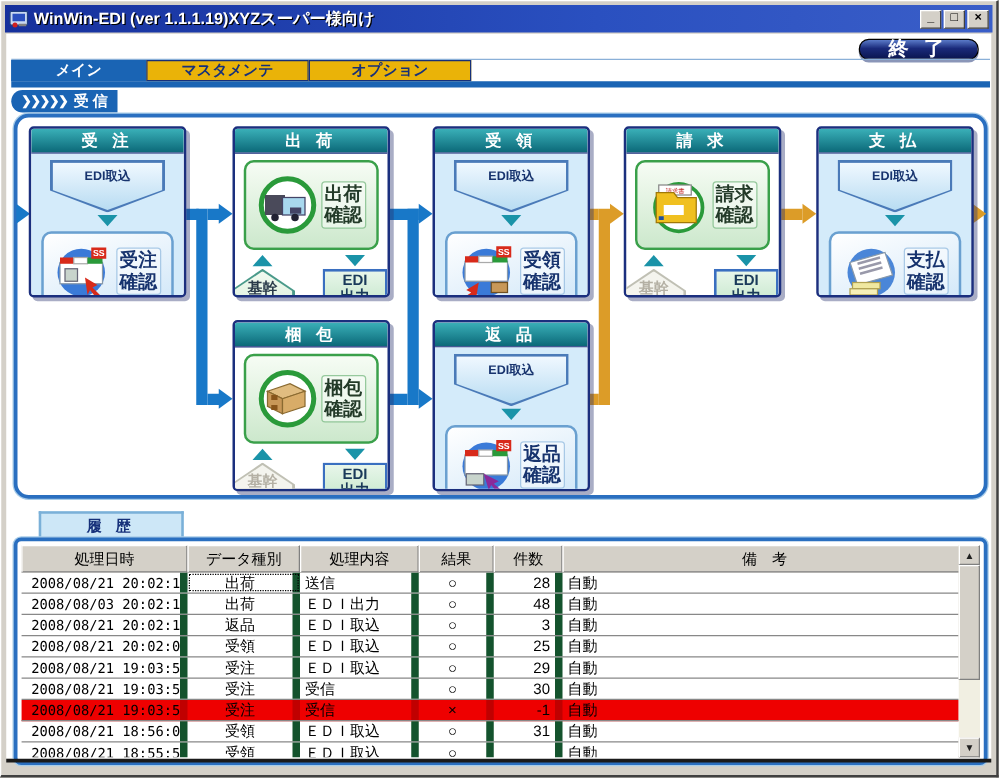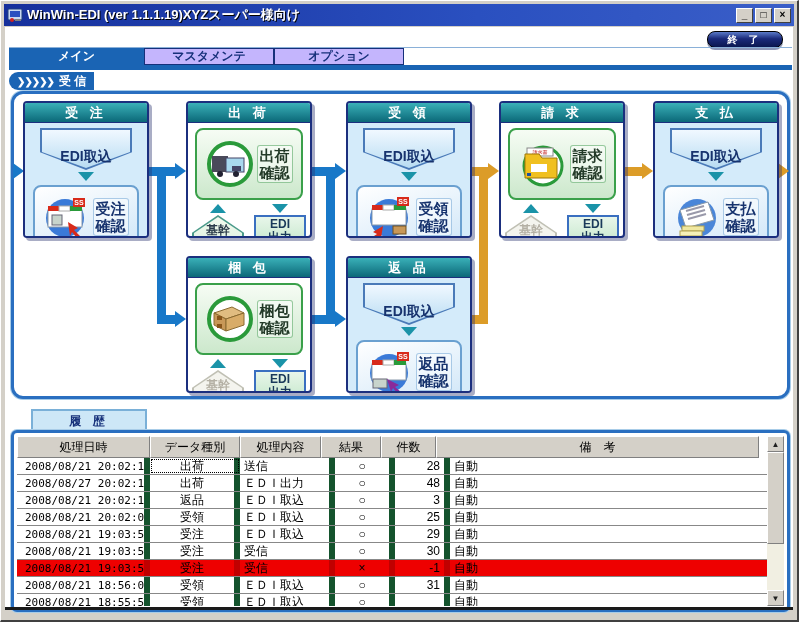--- a/index.html
+++ b/index.html
@@ -10,28 +10,28 @@
   .titlebar{position:absolute;left:3px;top:3px;right:3px;height:22px;
     background:linear-gradient(90deg,#16309c,#2a50c0 60%,#3a5ec8);display:flex;align-items:center;padding:0 3px;}
   .app-icon{width:16px;height:16px;margin-right:4px;flex:0 0 auto;}
   .title-text{color:#fff;font-weight:bold;font-size:13px;white-space:nowrap;text-shadow:1px 1px 0 #000;}
   .winbtns{margin-left:auto;display:flex;gap:2px;}
   .winbtn{width:17px;height:15px;background:#d4d0c8;border:1px solid;border-color:#fff #404040 #404040 #fff;
     font-size:10px;font-weight:bold;color:#000;display:flex;align-items:center;justify-content:center;line-height:1;}
   
   .client{position:absolute;left:4px;top:26px;right:4px;bottom:13px;background:#fff;}
   .bottom-line{position:absolute;left:4px;right:4px;bottom:10px;height:3px;background:#1a1a1a;}
-  .exit-btn{position:absolute;right:14px;top:30px;width:76px;height:17px;border:1px solid #000;border-radius:8px;
-    background:linear-gradient(180deg,#5a7ac8 0%,#1a2a7a 45%,#0a1650 100%);color:#fff;font-weight:bold;font-size:10px;
+  .exit-btn{position:absolute;right:14px;top:30px;width:96px;height:17px;border:1px solid #000;border-radius:8px;
+    background:linear-gradient(180deg,#5a7ac8 0%,#1a2a7a 45%,#0a1650 100%);color:#fff;font-weight:bold;font-size:16px;
     display:flex;align-items:center;justify-content:center;letter-spacing:4px;box-shadow:0 2px 0 #8a96b8;}
   
   .tabline{position:absolute;left:8px;top:46px;width:783px;height:1px;background:#8ab0d8;}
   .tabs{position:absolute;left:8px;top:47px;display:flex;height:17px;}
   .tab{height:17px;border:1px solid #16307a;display:flex;align-items:center;justify-content:center;
-    font-size:12px;font-weight:bold;background:#c4b5fd;color:#16307a;}
+    font-size:12px;font-weight:bold;background:#eab308;color:#16307a;}
   .tab.active{background:#1a64b4;color:#fff;border-color:#1a64b4;}
   .tab-underline{position:absolute;left:8px;top:64px;width:783px;height:5px;background:#1a64b4;}
   
   .transfer{position:absolute;left:8px;top:71px;display:flex;gap:3px;height:18px;}
   .pill{background:#1a64b4;color:#fff;font-weight:bold;font-size:12px;display:flex;align-items:center;gap:5px;padding:0 8px;}
   .pill.left{border-radius:10px 0 0 10px;}
   .pill.right{border-radius:0 10px 10px 0;margin-top:36px;}
   .pill .arrows{font-size:10px;letter-spacing:-1px;}
   
   .flow-panel{position:absolute;left:10px;top:90px;width:779px;height:308px;background:#fff;
@@ -52,31 +52,31 @@
   .fbox-body.ediin{background:#d4ebfa;}
   
   .pent{position:relative;text-align:center;}
   .pent .pshape{position:absolute;inset:0;}
   .pent .pfill{position:absolute;inset:2px;}
   .pdown{clip-path:polygon(0 0,100% 0,100% 58%,50% 100%,0 58%);}
   .pup{clip-path:polygon(50% 0,100% 42%,100% 100%,0 100%,0 42%);}
   .chev{width:92px;height:42px;}
   .chev .pshape{background:#4a7ab8;}
   .chev .pfill{background:linear-gradient(180deg,#f0f8ff,#b8dcf2);}
-  .chev .ptext{position:relative;padding-top:20px;font-weight:bold;font-size:14px;color:#17336e;}
+  .chev .ptext{position:relative;padding-top:6px;font-weight:bold;font-size:10px;color:#17336e;}
   .tri-down{width:0;height:0;border-left:8px solid transparent;border-right:8px solid transparent;border-top:9px solid #1a93a8;margin:2px auto;}
   .tri-up{width:0;height:0;border-left:8px solid transparent;border-right:8px solid transparent;border-bottom:9px solid #1a93a8;margin:0 auto 2px;}
   .confirm-btn{width:106px;height:64px;margin-top:2px;border:2px solid #6aa0d0;border-radius:8px;
     background:linear-gradient(160deg,#ffffff,#cfe6f8);display:flex;align-items:center;justify-content:center;gap:3px;padding:2px;}
   .confirm-label{font-size:15px;font-weight:bold;color:#17336e;line-height:17px;text-align:center;
     background:rgba(255,255,255,.45);border:1px solid rgba(120,170,215,.6);border-radius:3px;padding:1px 2px;}
   .gpanel{width:108px;height:72px;border:2px solid #3aa04a;border-radius:8px;
     background:linear-gradient(180deg,#f6fcf4,#cce8cc);display:flex;align-items:center;justify-content:center;gap:3px;margin-bottom:4px;}
   .gpanel .confirm-label{color:#233a28;border-color:rgba(110,180,120,.7);}
-  .prow{display:flex;gap:10px;justify-content:center;width:100%;}
+  .prow{display:flex;gap:22px;justify-content:flex-end;width:100%;}
   .pcol{display:flex;flex-direction:column;align-items:center;}
   .kikan{width:52px;height:42px;}
   .kikan .pshape{background:#4a9a8a;}
   .kikan .pfill{background:linear-gradient(180deg,#f2faf0,#d8eed8);}
   .kikan .ptext{position:relative;padding-top:9px;font-size:12px;font-weight:bold;line-height:13px;color:#2a3a4a;}
   .kikan.disabled .pshape{background:#c0c0b4;}
   .kikan.disabled .pfill{background:#f4f4ee;}
   .kikan.disabled .ptext{color:#b4b0a4;}
   .ediout{width:52px;height:46px;}
   .ediout .pshape{background:#3a6fc0;}
@@ -131,21 +131,21 @@
       <span class="winbtn">×</span>
     </span>
   </div>
 
   <div class="client"></div>
 
   <div class="exit-btn">終 了</div>
 
   <div class="tabline"></div>
   <div class="tabs">
-    <div class="tab active" style="width:135px">メイン</div>
+    <div class="tab active" style="width:108px">メイン</div>
     <div class="tab" style="width:130px">マスタメンテ</div>
     <div class="tab" style="width:130px">オプション</div>
   </div>
   <div class="tab-underline"></div>
 
   <div class="transfer">
     <div class="pill left">
       <span class="arrows">❯❯❯❯❯</span>
       <span>受 信</span>
     </div>
@@ -422,36 +422,36 @@
       </div>
     </div>
   </div>
 
   <div class="hist-tab">履 歴</div>
   <div class="hist-panel">
     <div class="table">
       <div class="thead">
         <div class="th" style="width:133px">処理日時</div>
         <div class="th" style="width:90px">データ種別</div>
-        <div class="th" style="width:81px">処理内容</div>
+        <div class="th" style="width:95px">処理内容</div>
         <div class="th" style="width:60px">結果</div>
         <div class="th" style="width:55px">件数</div>
         <div class="th" style="width:323px">備　考</div>
       </div>
       <div class="rows">
         <div class="trow">
           <div class="td c-date">2008/08/21 20:02:19</div>
             <div class="td c-type focused">出荷</div>
             <div class="td c-act">送信</div>
             <div class="td c-res">○</div>
             <div class="td c-cnt">28</div>
             <div class="td c-note">自動</div>
         </div>
         <div class="trow">
-          <div class="td c-date">2008/08/27 20:02:13</div>
+          <div class="td c-date">2008/08/03 20:02:13</div>
             <div class="td c-type">出荷</div>
             <div class="td c-act">ＥＤＩ出力</div>
             <div class="td c-res">○</div>
             <div class="td c-cnt">48</div>
             <div class="td c-note">自動</div>
         </div>
         <div class="trow">
           <div class="td c-date">2008/08/21 20:02:10</div>
             <div class="td c-type">返品</div>
             <div class="td c-act">ＥＤＩ取込</div>

